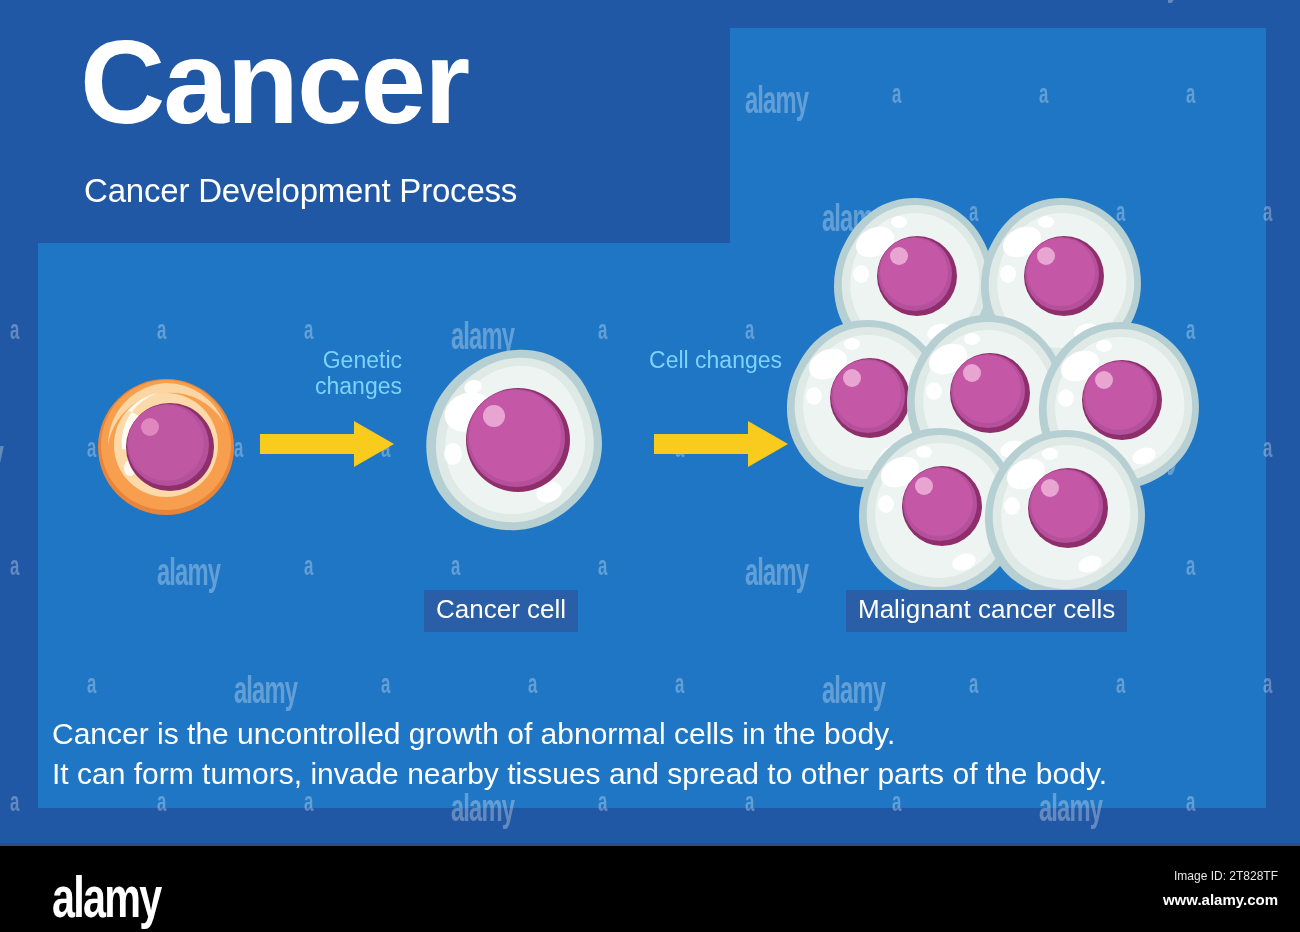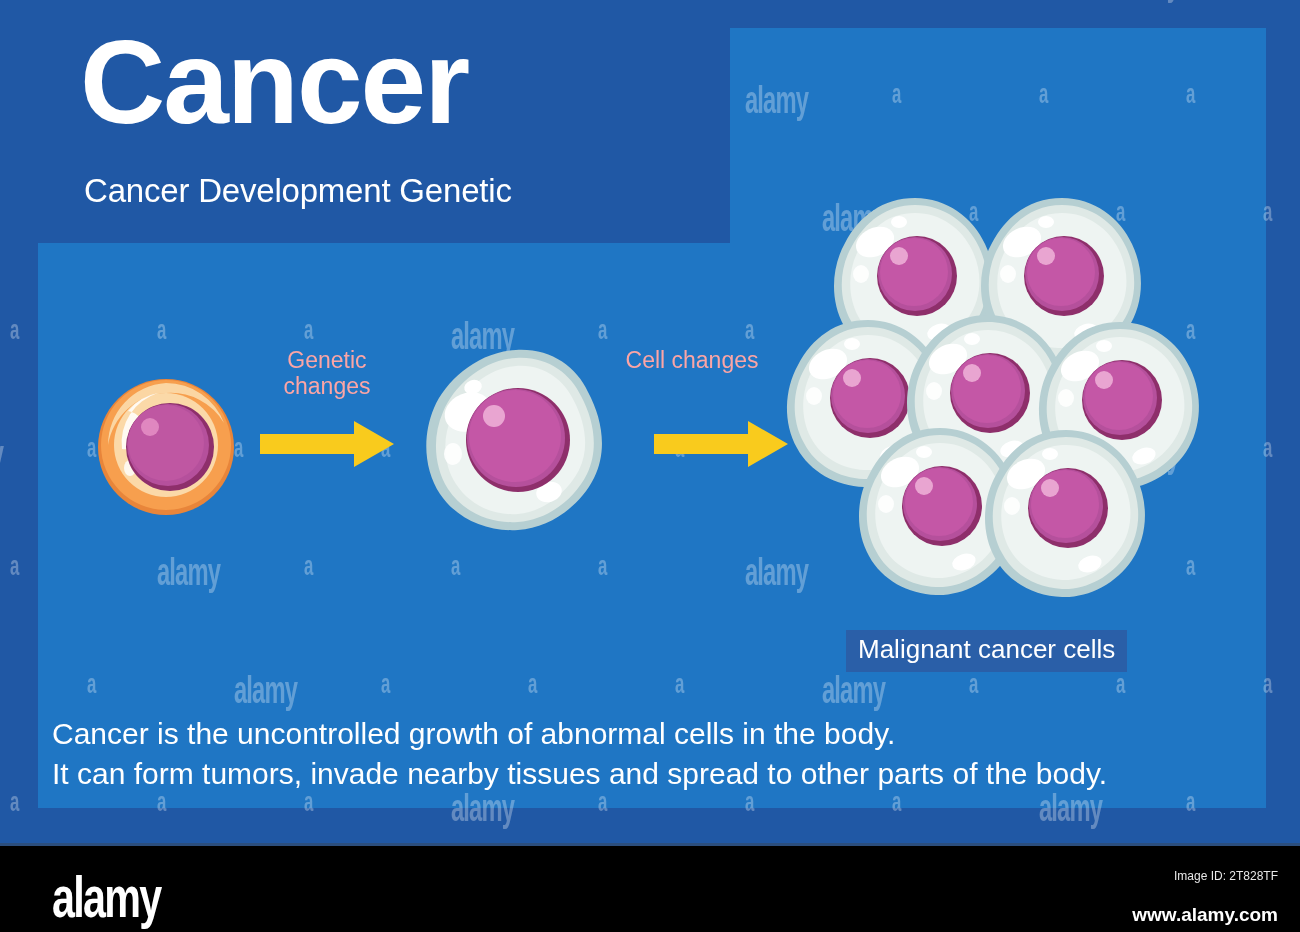--- a/index.html
+++ b/index.html
@@ -57,22 +57,22 @@
   }
 
   
   .stage-label{
     position:absolute; z-index:6;
     background:#2a5fa8; color:#ffffff;
     font-size:26px; padding:4px 12px 7px 12px;
     white-space:nowrap;
   }
   .arrow-caption{
-    position:absolute; z-index:6; color:#fca5a5;
-    font-size:23px; line-height:1.12; text-align:center; white-space:pre-line;
+    position:absolute; z-index:6; color:#7dd3fc;
+    font-size:23px; line-height:1.12; text-align:right; white-space:pre-line;
   }
 
   .cellwrap{ position:absolute; z-index:5; }
   svg{ display:block; overflow:visible; }
 
   
   #description{
     position:absolute; left:52px; top:714px; width:1210px; z-index:6;
     color:#ffffff; font-size:30px; line-height:1.32; white-space:pre-line;
   }
@@ -90,22 +90,22 @@
     position:absolute; left:52px; top:22px;
     color:#fff; font-size:48px; font-weight:700; letter-spacing:-2px;
     transform:scaleY(1.18) scaleX(.86); transform-origin:left top;
     font-family:"Liberation Sans", sans-serif;
   }
   #img-id{
     position:absolute; right:22px; top:26px;
     color:#e8e8e8; font-size:12px; font-family:"Liberation Sans", sans-serif;
   }
   #alamy-url{
-    position:absolute; right:22px; top:61px;
-    color:#ffffff; font-size:19px; font-weight:700;
+    position:absolute; right:22px; top:48px;
+    color:#ffffff; font-size:15px; font-weight:700;
   }
 </style>
 </head>
 <body>
 
 <div id="stage">
 
   <div id="canvas">
 
     <div id="panel"></div>
@@ -176,21 +176,21 @@
         <div class="wm small" style="left: 598px; top: 786px;">a</div>
         <div class="wm small" style="left: 745px; top: 786px;">a</div>
         <div class="wm small" style="left: 892px; top: 786px;">a</div>
         <div class="wm big" style="left: 1039px; top: 786px;">alamy</div>
         <div class="wm small" style="left: 1186px; top: 786px;">a</div>
       </div>
 
     <div id="header-block"></div>
 
     <div id="title">Cancer</div>
-    <div id="subtitle">Cancer Development Genetic</div>
+    <div id="subtitle">Cancer Development Process</div>
 
     <div class="cellwrap" style="left:88px; top:375px;">
       <svg width="160" height="150" viewBox="0 0 160 150">
         <circle cx="78" cy="72" r="68" fill="#e8853a"></circle>
         <circle cx="78" cy="70" r="65" fill="#f79f4e"></circle>
         <path d="M78 8 a62 62 0 0 1 58 40 a62 62 0 0 0 -58 -30 a62 62 0 0 0 -58 52 a62 62 0 0 1 58 -62 z" fill="#fbd9a8" opacity=".95"></path>
         <circle cx="78" cy="70" r="52" fill="#fbd9a8"></circle>
         <path d="M40 36 a50 50 0 0 1 30 -18 a52 52 0 0 0 -36 56 a6 6 0 0 0 6 -38 z" fill="#ffffff" opacity=".85"></path>
         <ellipse cx="42" cy="93" rx="6" ry="8" fill="#ffffff" opacity=".8"></ellipse>
         <circle cx="82" cy="72" r="44" fill="#8e2f6b"></circle>
@@ -219,20 +219,21 @@
         <ellipse cx="52" cy="68" rx="24" ry="19" fill="#ffffff" transform="rotate(-22 52 68)"></ellipse>
         <ellipse cx="57" cy="43" rx="9" ry="7" fill="#ffffff" transform="rotate(-20 57 43)"></ellipse>
         <ellipse cx="37" cy="110" rx="9" ry="11" fill="#ffffff" opacity=".85"></ellipse>
         <ellipse cx="133" cy="148" rx="13" ry="10" fill="#ffffff" transform="rotate(-18 133 148)"></ellipse>
         <circle cx="102" cy="96" r="52" fill="#8e2f6b"></circle>
         <circle cx="100" cy="94" r="49" fill="#b5509c"></circle>
         <circle cx="99" cy="92" r="46" fill="#c457a6"></circle>
         <circle cx="78" cy="72" r="11" fill="#edaed6" opacity=".9"></circle>
       </svg>
     </div>
+    <div class="stage-label" style="left:424px; top:590px;">Cancer cell</div>
 
     <div class="arrow-caption" style="left:602px; top:348px; width:180px;">Cell changes</div>
     <div class="cellwrap" style="left:652px; top:420px;">
       <svg width="140" height="50" viewBox="0 0 140 50">
         <path d="M2 14 L96 14 L96 1 L136 24 L96 47 L96 34 L2 34 Z" fill="#f9cb1d"></path>
       </svg>
     </div>
 
     <div class="cellwrap" style="left:800px; top:188px;">
       <svg width="410" height="370" viewBox="0 0 410 370">
@@ -256,21 +257,21 @@
         </defs>
         <use href="#mcell" x="115" y="88"></use>
         <use href="#mcell" x="262" y="88"></use>
         <use href="#mcell" x="68" y="210"></use>
         <use href="#mcell" x="188" y="205"></use>
         <use href="#mcell" x="320" y="212"></use>
         <use href="#mcell" x="140" y="318"></use>
         <use href="#mcell" x="266" y="320"></use>
       </svg>
     </div>
-    <div class="stage-label" style="left:846px; top:590px;margin-top:40px;">Malignant cancer cells</div>
+    <div class="stage-label" style="left:846px; top:590px;">Malignant cancer cells</div>
 
     <div id="description">Cancer is the uncontrolled growth of abnormal cells in the body.
 It can form tumors, invade nearby tissues and spread to other parts of the body.</div>
 
   </div>
 
   <div id="footer">
     <div id="footer-rule"></div>
     <div id="alamy-logo">alamy</div>
     <div id="img-id">Image ID: 2T828TF</div>

